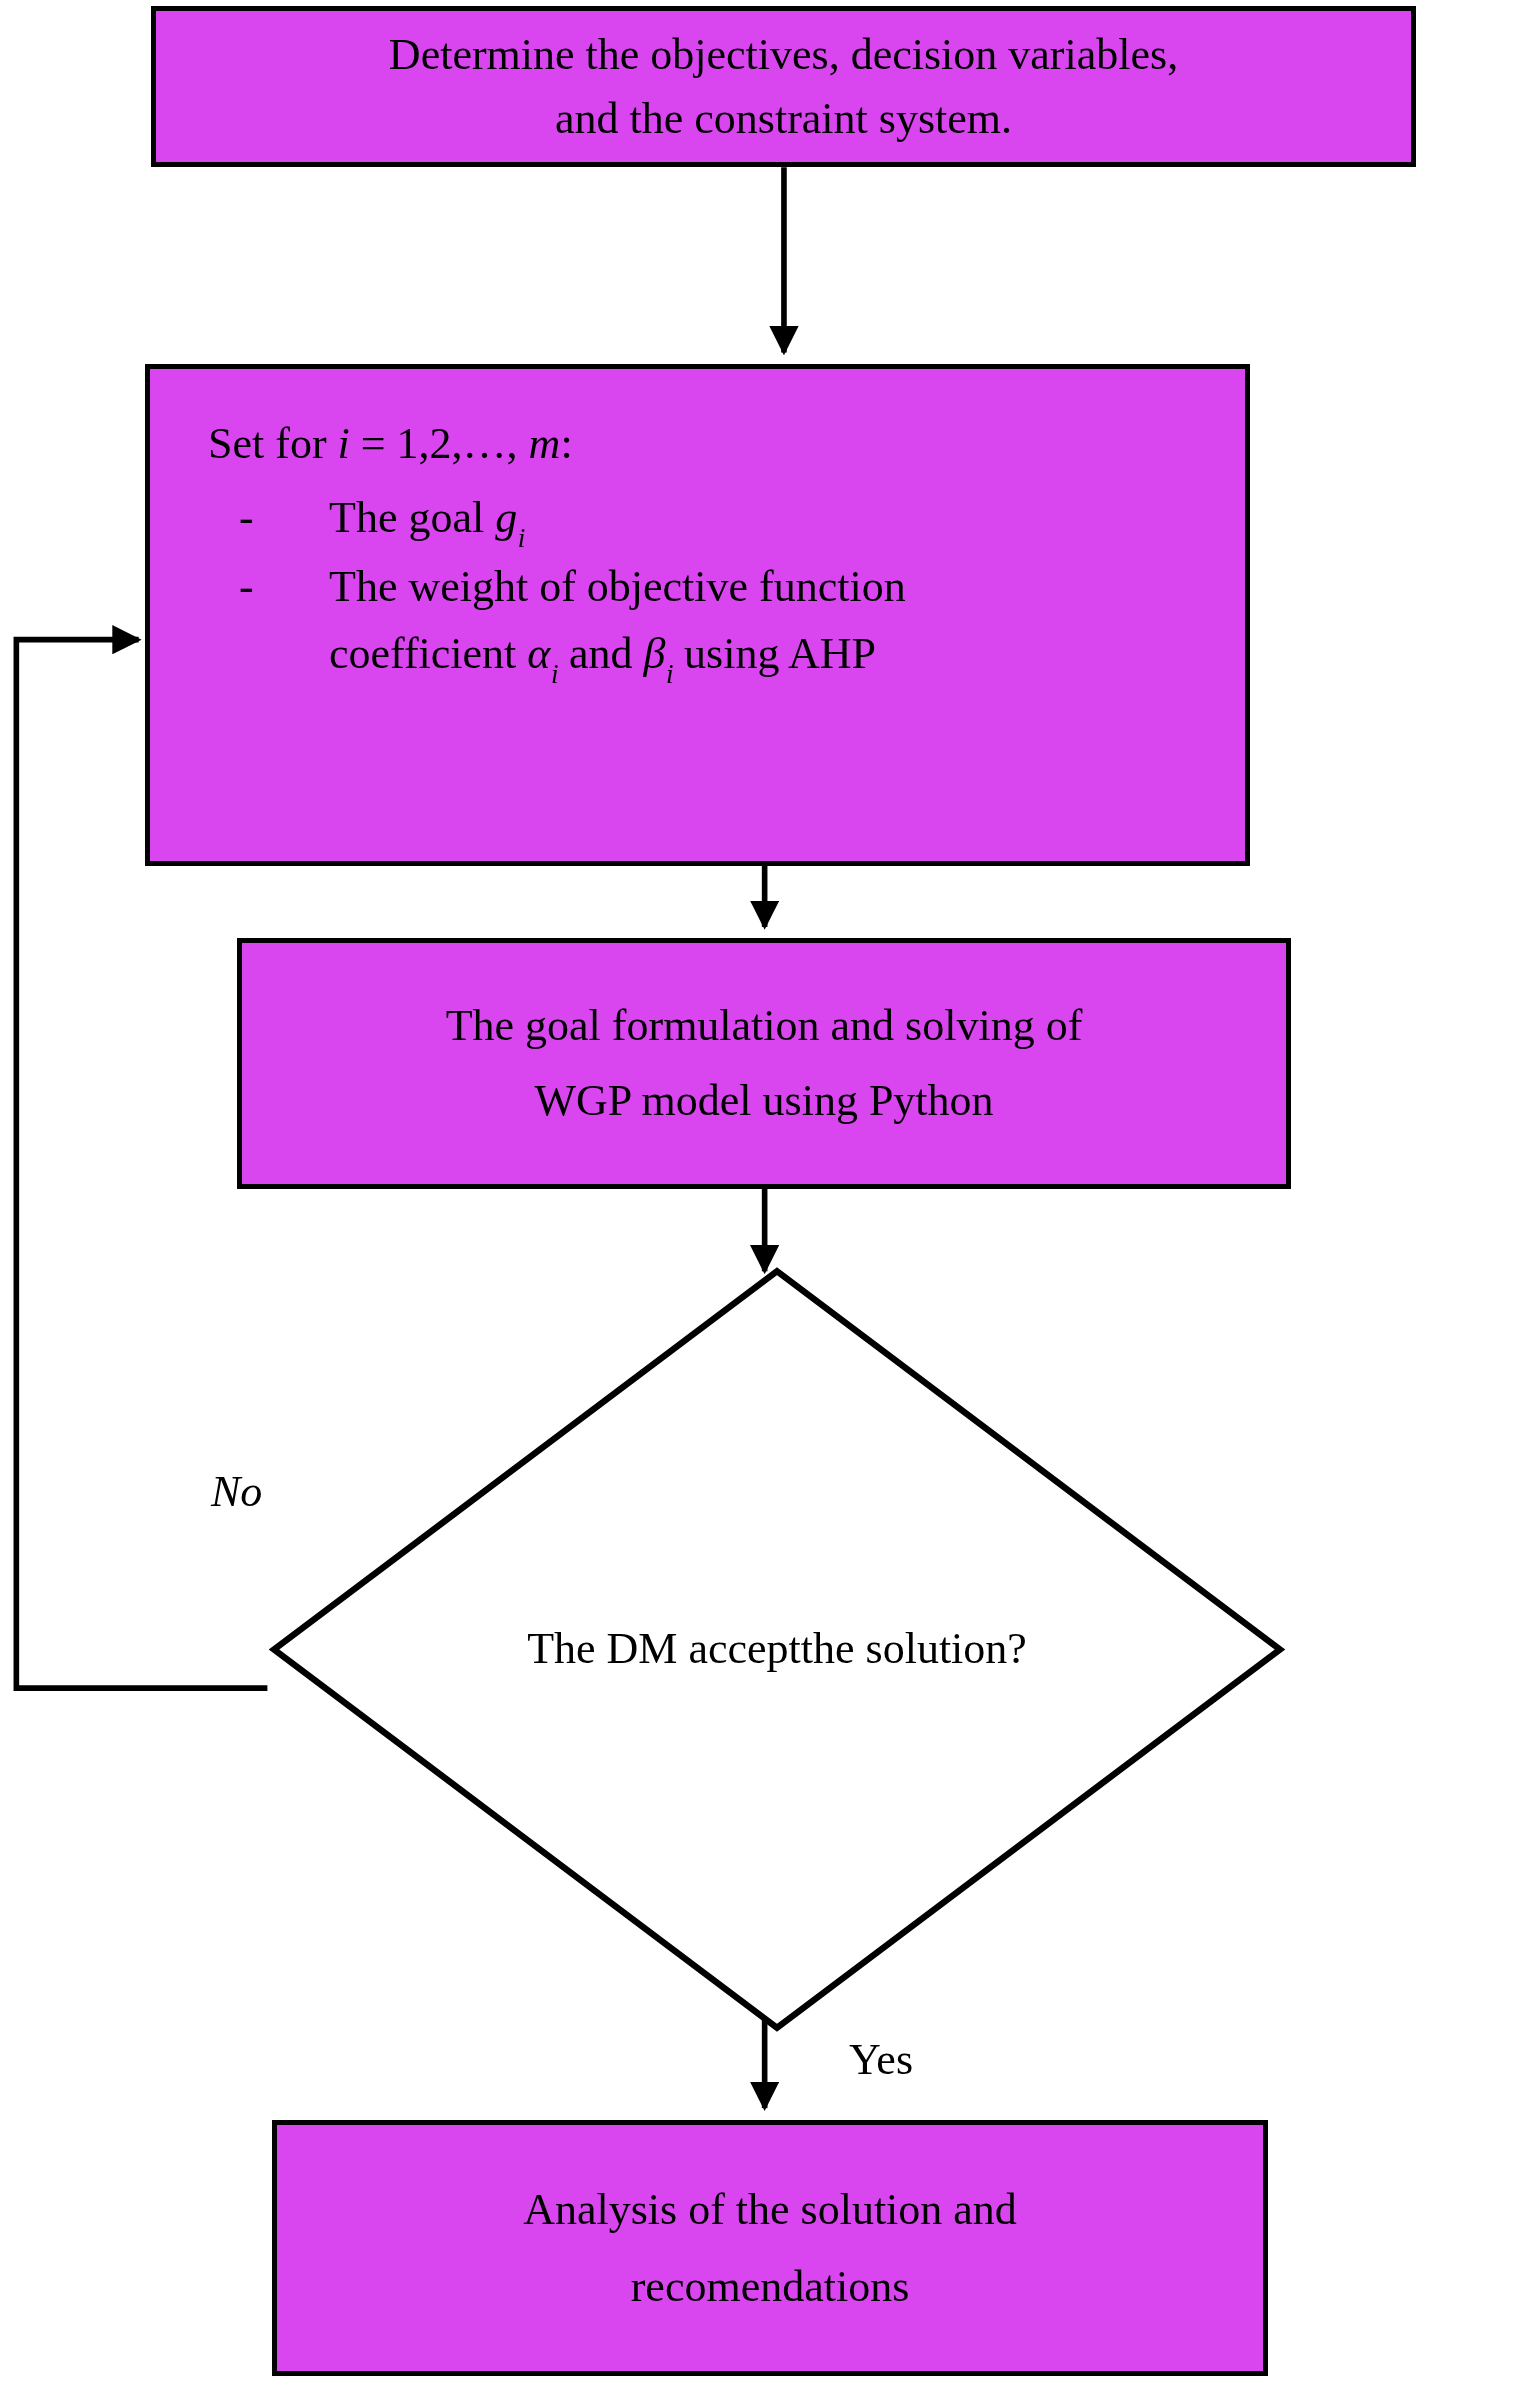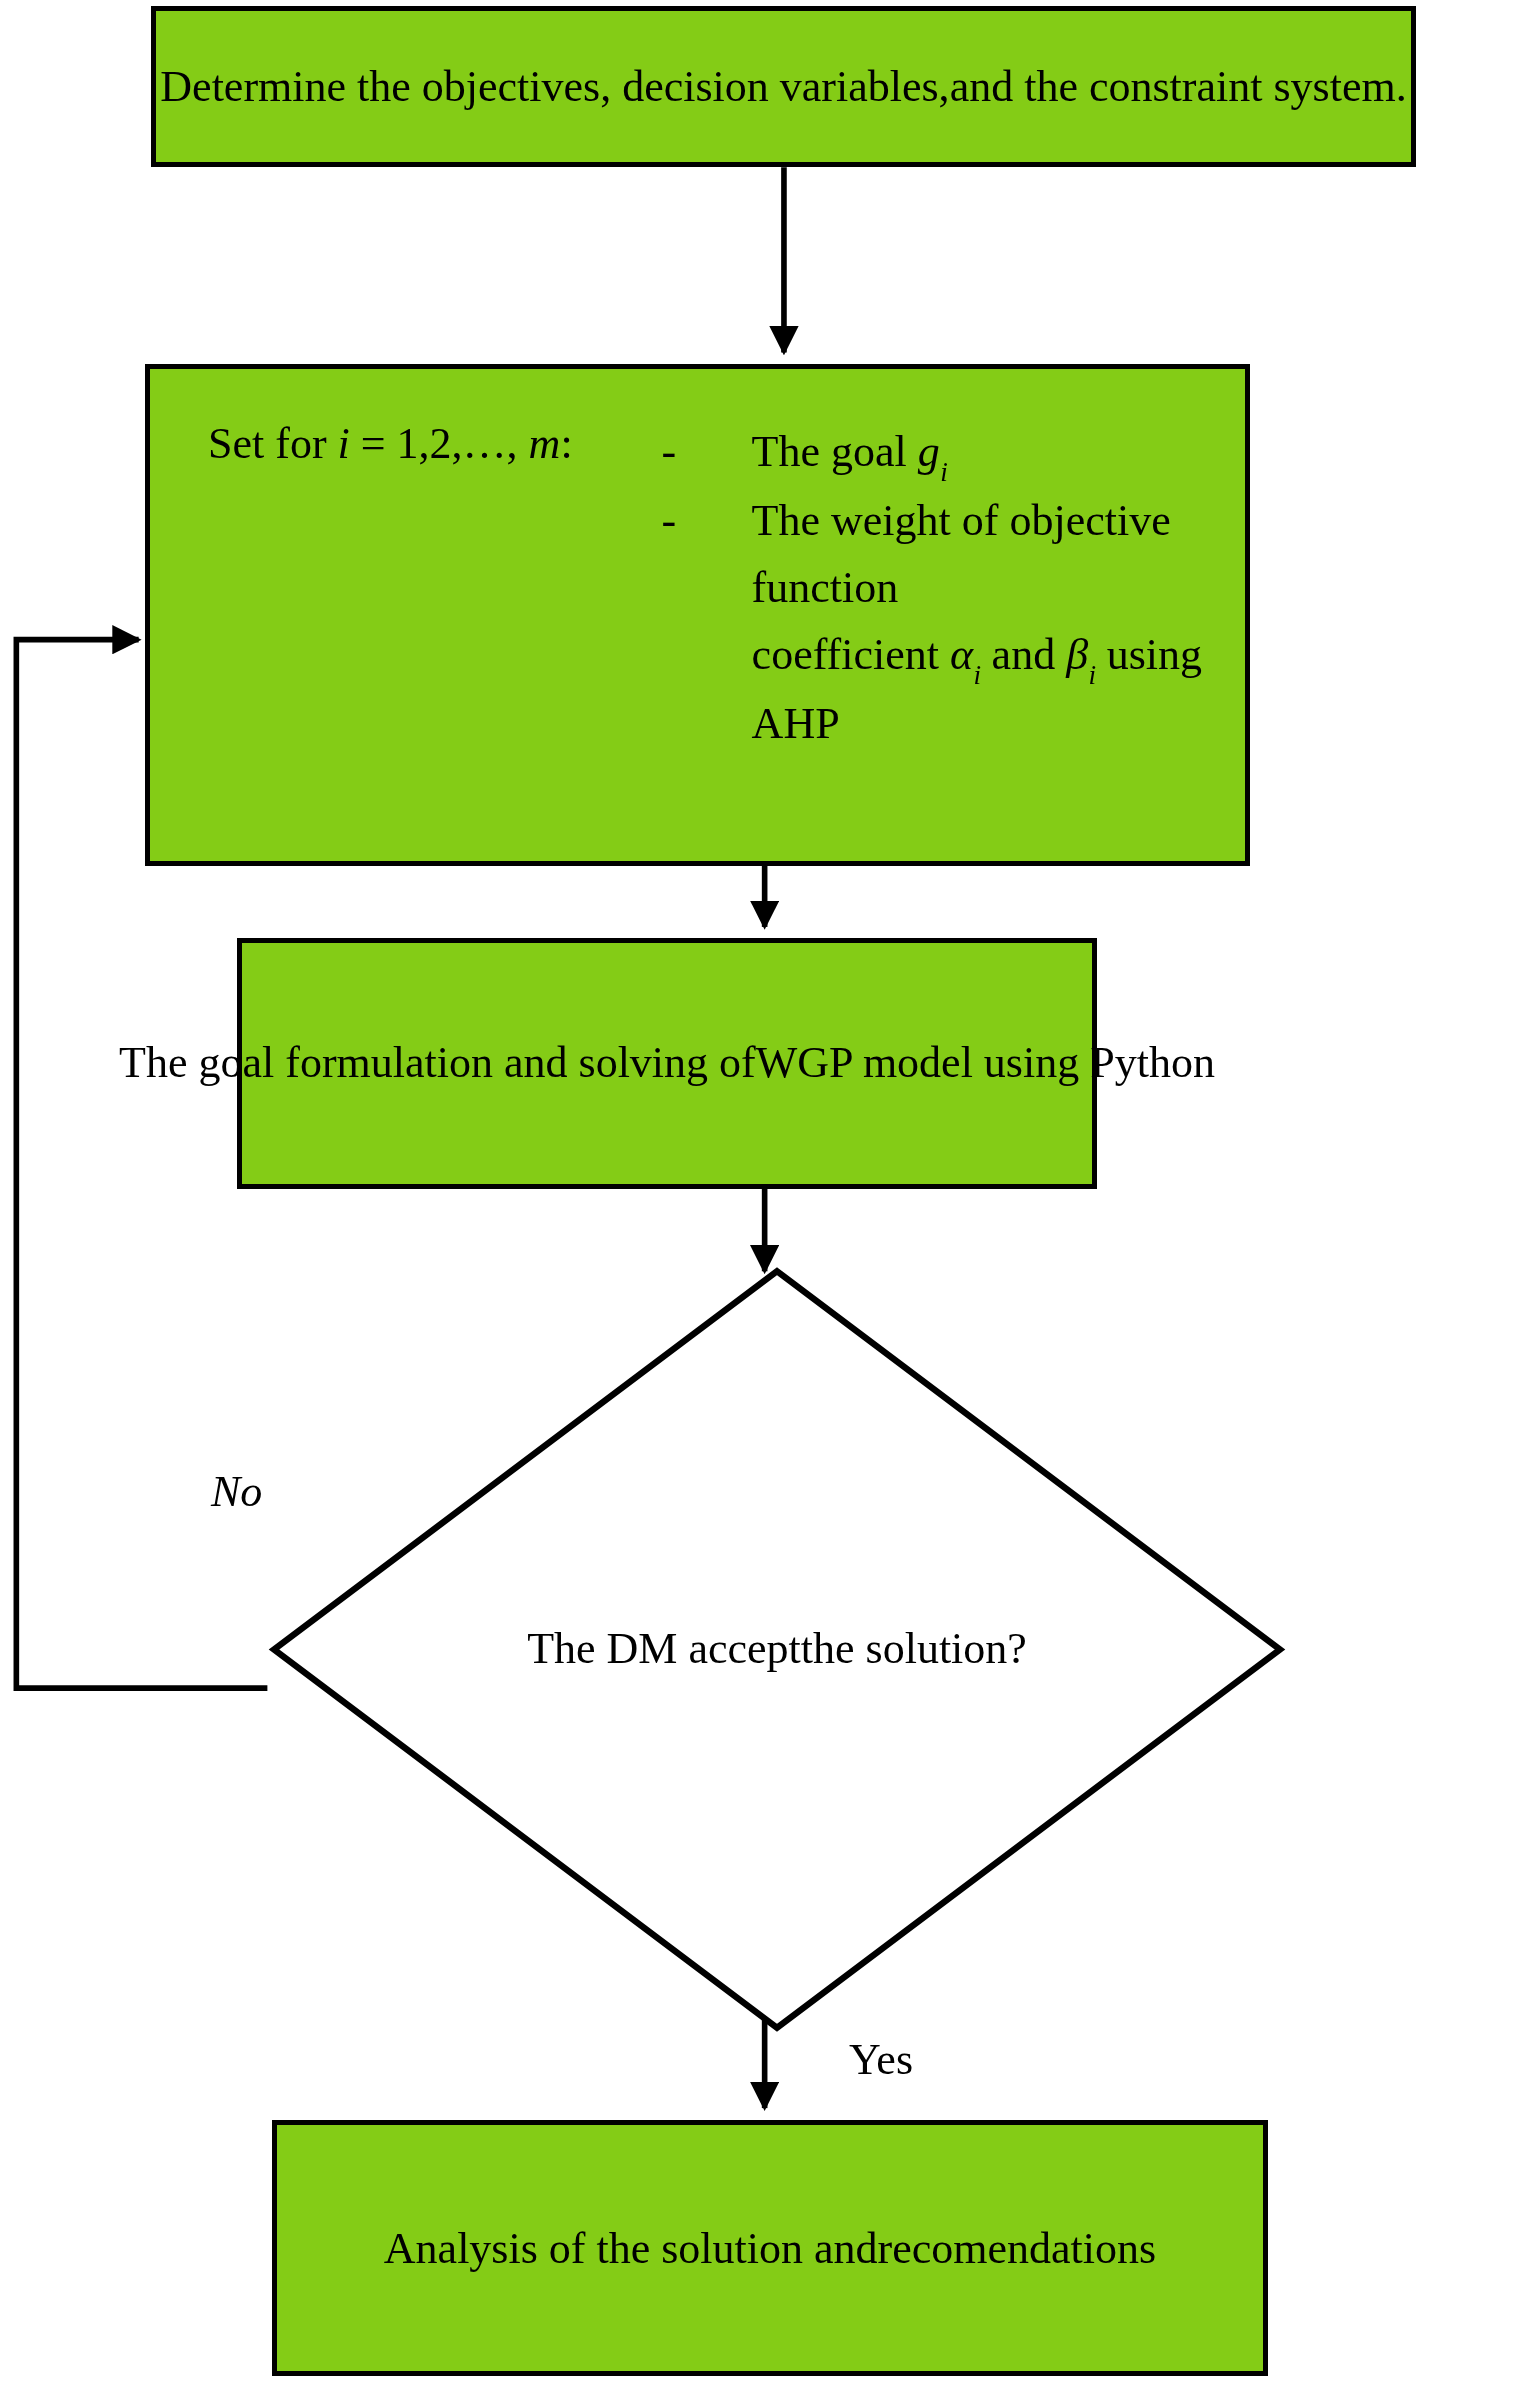--- a/index.html
+++ b/index.html
@@ -15,22 +15,23 @@
     position: relative;
     width: 1514px;
     height: 2401px;
     background: #ffffff;
     overflow: hidden;
   }
   .node {
     position: absolute;
     box-sizing: border-box;
     border: 5.6px solid #000000;
-    background: #84cc16;
+    background: #d946ef;
     display: flex;
+    flex-direction: column;
     align-items: center;
     justify-content: center;
   }
   .node-line {
     text-align: center;
     white-space: nowrap;
   }
 
   
   #box-objectives {
@@ -89,21 +90,21 @@
     vertical-align: sub;
     position: relative;
     top: 0.18em;
     left: 0.02em;
   }
 
   
   #box-formulation {
     left: 237px;
     top: 938px;
-    width: 860px;
+    width: 1054px;
     height: 251px;
     font-size: 44px;
     line-height: 1.7;
   }
 
   
   #decision-wrap {
     position: absolute;
     left: 266px;
     top: 1263px;

